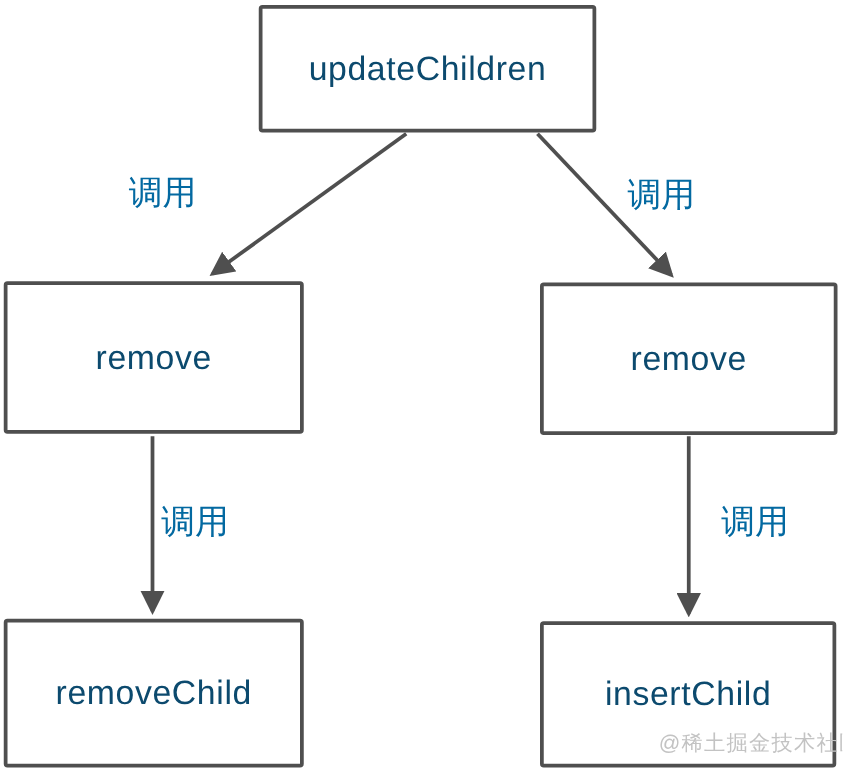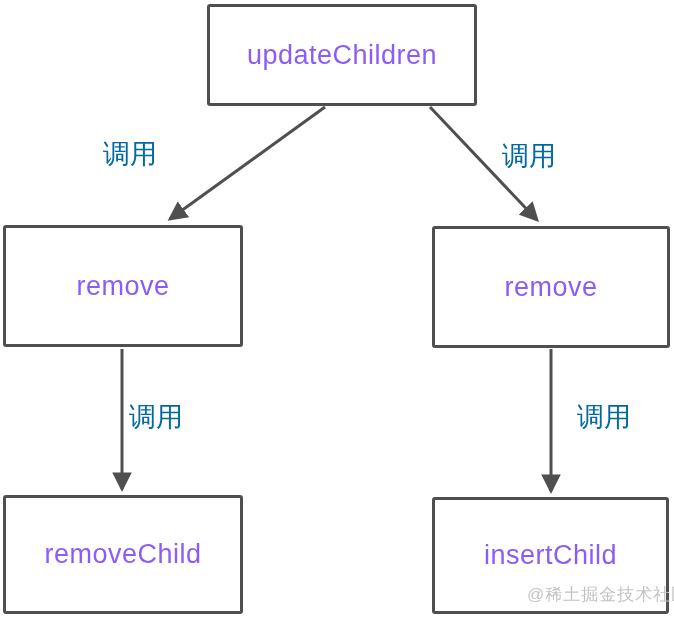--- a/index.html
+++ b/index.html
@@ -14,21 +14,21 @@
   .node {
     position: absolute;
     box-sizing: border-box;
     background: #ffffff;
     border: 3px solid #4f4f4f;
     border-radius: 3px;
     display: flex;
     align-items: center;
     justify-content: center;
     font-size: 27px;
-    color: #8b5cf6;
+    color: #0c4a6e;
     letter-spacing: 0.5px;
   }
   .edge-label {
     position: absolute;
     font-size: 27px;
     color: #0369a1;
     white-space: nowrap;
   }
   #edges-svg {
     position: absolute;

